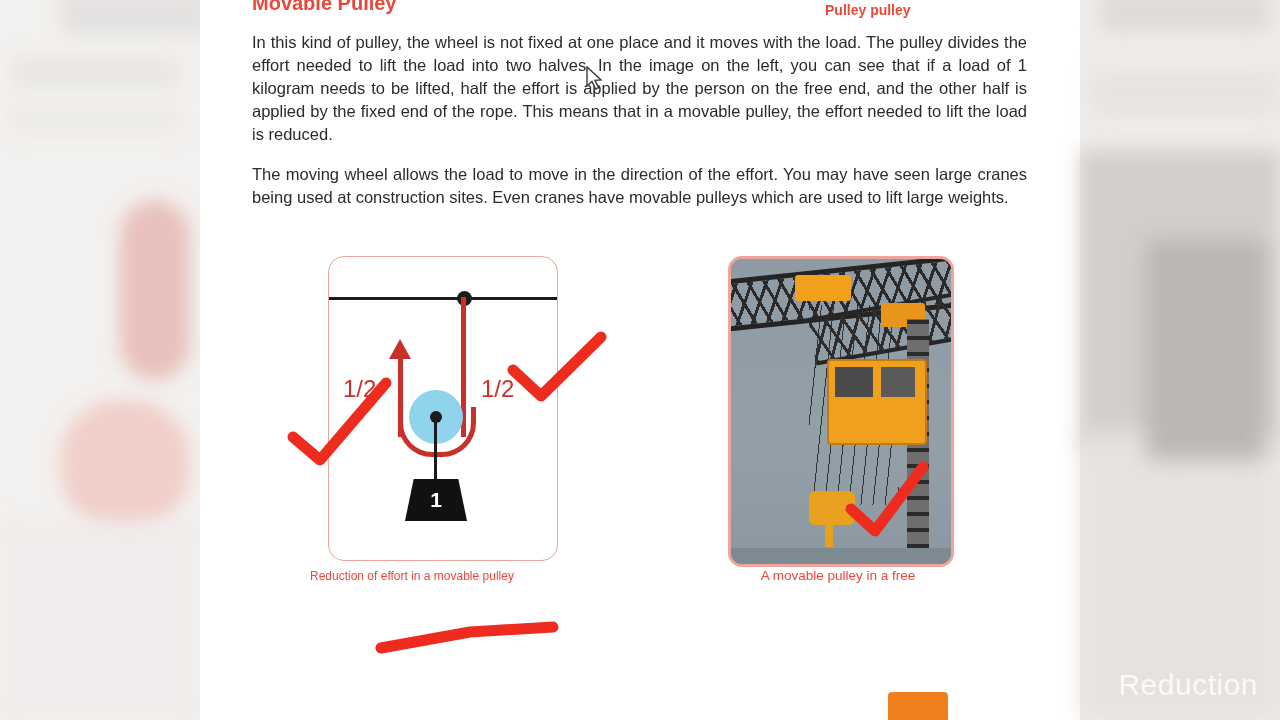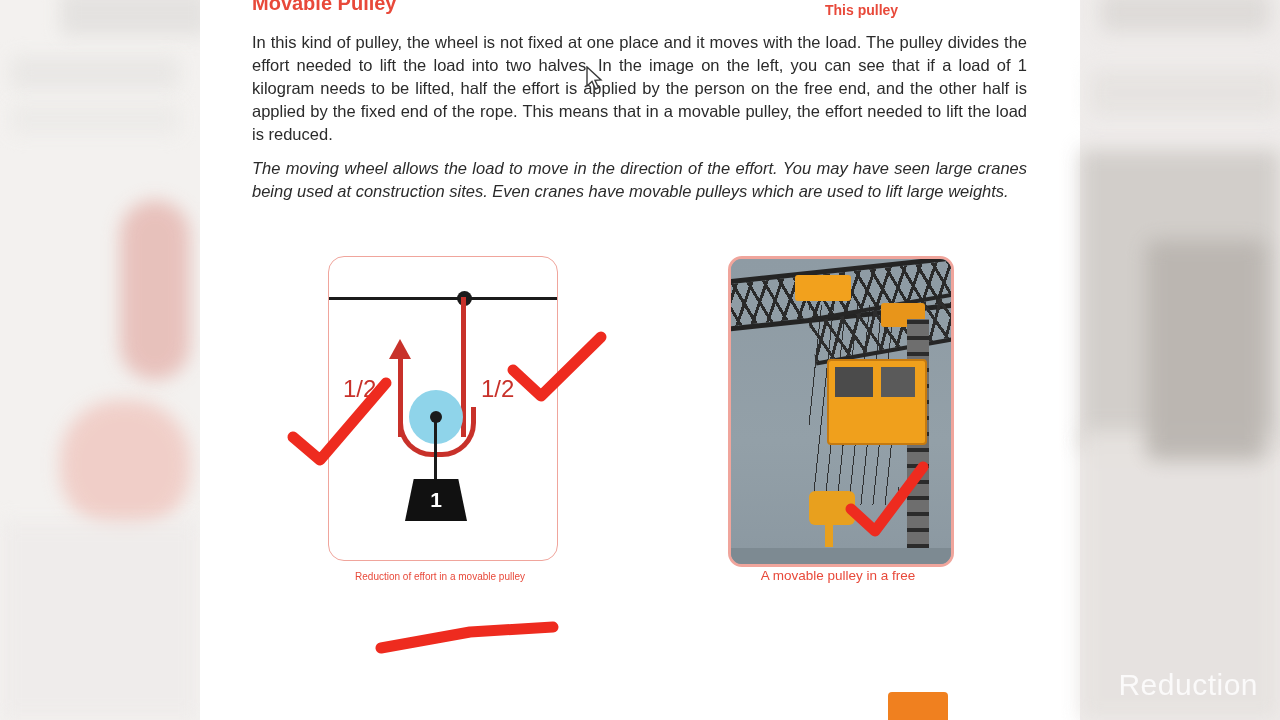--- a/index.html
+++ b/index.html
@@ -46,21 +46,21 @@
   .heading-right{
     position:absolute;left:625px;top:2px;
     color:#e8493a;font-size:14px;font-weight:600;
   }
   .para{
     position:absolute;left:52px;width:775px;
     color:#2b2b2b;font-size:16.5px;line-height:23px;
     text-align:justify;
   }
   .para.p1{top:31px;}
-  .para.p2{top:157px;font-style:italic;}
+  .para.p2{top:163px;}
 
   
   .fig1{
     position:absolute;left:128px;top:256px;width:228px;height:303px;
     border:1.5px solid #f0a59c;border-radius:16px;background:#fff;
   }
   .ceiling{position:absolute;left:0px;top:40px;width:228px;height:3px;background:#1b1b1b;}
   .ceil-dot{position:absolute;left:128px;top:34px;width:15px;height:15px;border-radius:50%;background:#1b1b1b;}
   
   .rope-r{position:absolute;left:132px;top:40px;width:5px;height:140px;background:#c8312a;}
@@ -84,22 +84,22 @@
   .hub{position:absolute;left:101px;top:154px;width:12px;height:12px;border-radius:50%;background:#1b1b1b;}
   .hanger{position:absolute;left:105px;top:164px;width:3px;height:70px;background:#1b1b1b;}
   .load{
     position:absolute;left:76px;top:222px;width:62px;height:42px;background:#111;
     clip-path:polygon(14% 0, 86% 0, 100% 100%, 0% 100%);
     color:#fff;font-size:21px;font-weight:700;text-align:center;line-height:42px;
   }
   .half-l{position:absolute;left:14px;top:118px;color:#c8312a;font-size:24px;}
   .half-r{position:absolute;left:152px;top:118px;color:#c8312a;font-size:24px;}
   .cap1{
-    position:absolute;left:110px;top:568px;width:260px;text-align:center;
-    color:#e8493a;font-size:10px;line-height:17px;
+    position:absolute;left:110px;top:568px;width:260px;
+    color:#e8493a;font-size:12px;line-height:17px;
   }
 
   
   .fig2{
     position:absolute;left:528px;top:256px;width:220px;height:305px;
     border:3px solid #f0a59c;border-radius:14px;overflow:hidden;
     background:#8d9aa3;
   }
   .sky{position:absolute;inset:0;background:linear-gradient(180deg,#8e9ba4 0%,#93a0a8 60%,#8b98a1 100%);}
   .jib{
@@ -167,21 +167,21 @@
     <div class="blob r2"></div>
     <div class="blob r3"></div>
     <div class="blob r4"></div>
     <div class="blob r5"></div>
   </div>
 </div>
 
 <div class="page">
 
   <div class="heading-left">Movable Pulley</div>
-  <div class="heading-right">This pulley</div>
+  <div class="heading-right">Pulley pulley</div>
 
   <div class="para p1">In this kind of pulley, the wheel is not fixed at one place and it moves with the load. The pulley divides the effort needed to lift the load into two halves. In the image on the left, you can see that if a load of 1 kilogram needs to be lifted, half the effort is applied by the person on the free end, and the other half is applied by the fixed end of the rope. This means that in a movable pulley, the effort needed to lift the load is reduced.</div>
   <div class="para p2">The moving wheel allows the load to move in the direction of the effort. You may have seen large cranes being used at construction sites. Even cranes have movable pulleys which are used to lift large weights.</div>
 
   <div class="fig1">
     <div class="ceiling"></div>
     <div class="ceil-dot"></div>
     <div class="rope-r"></div>
     <div class="rope-l"></div>
     <div class="arrow-up"></div>

